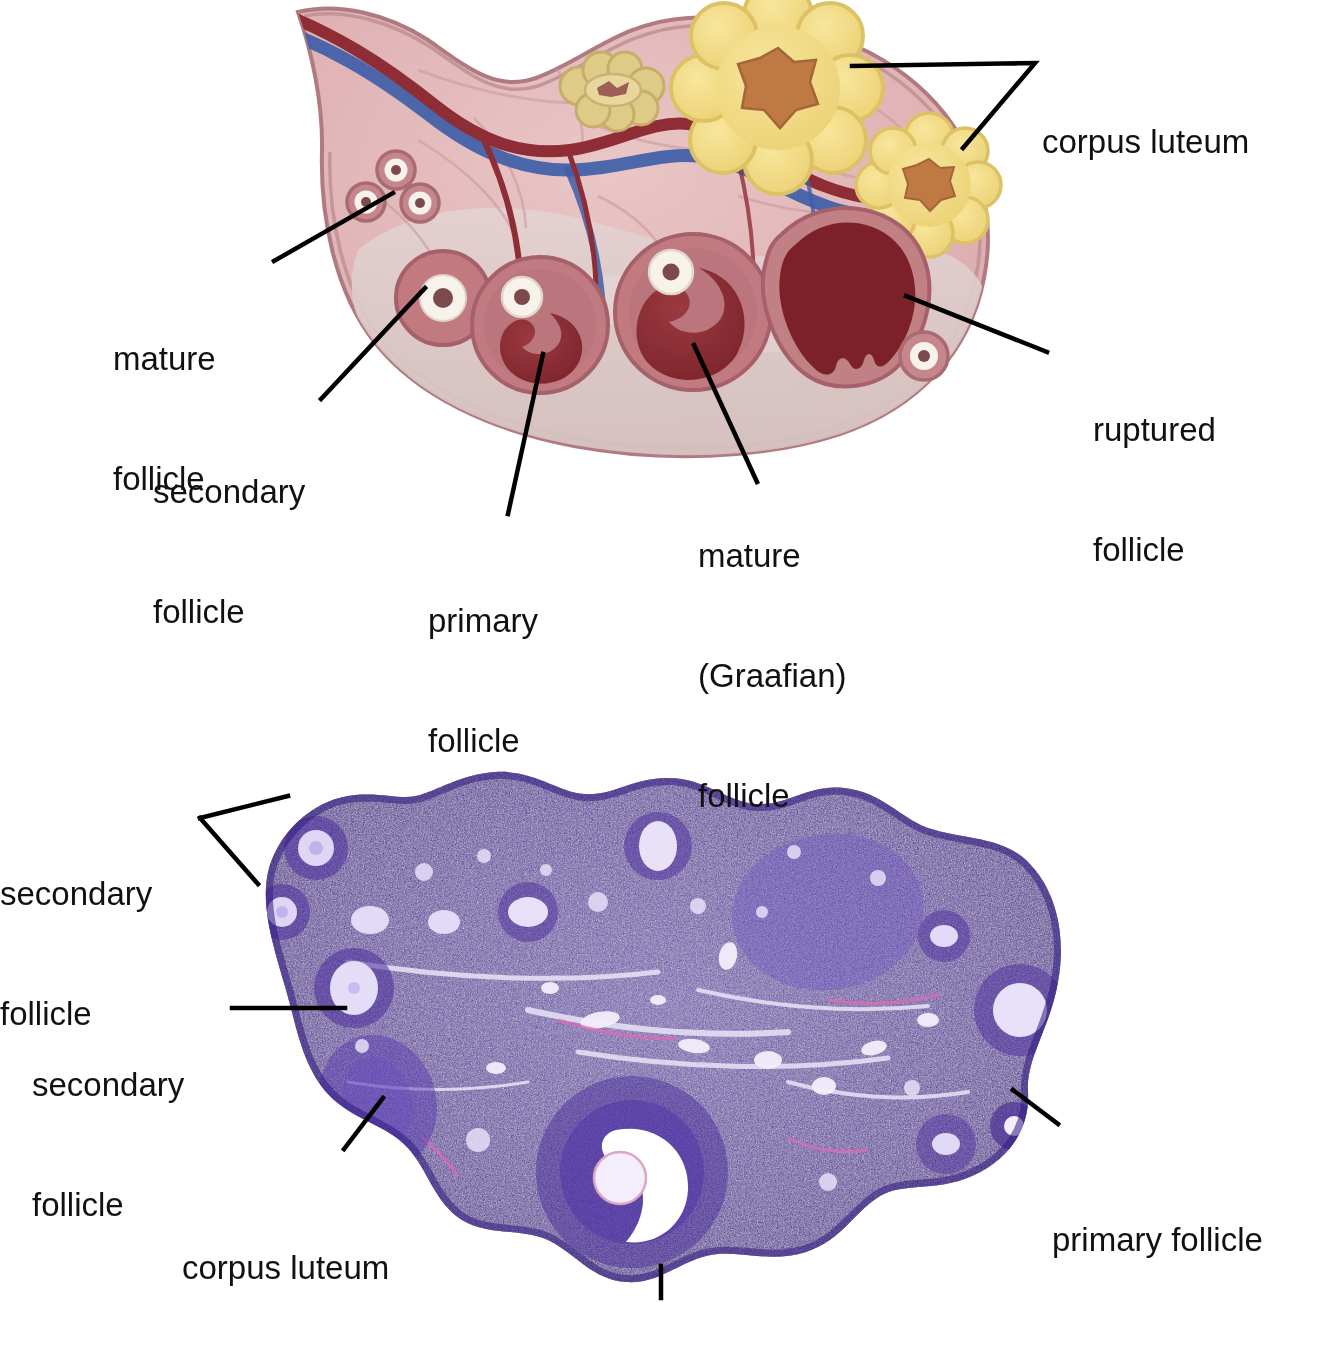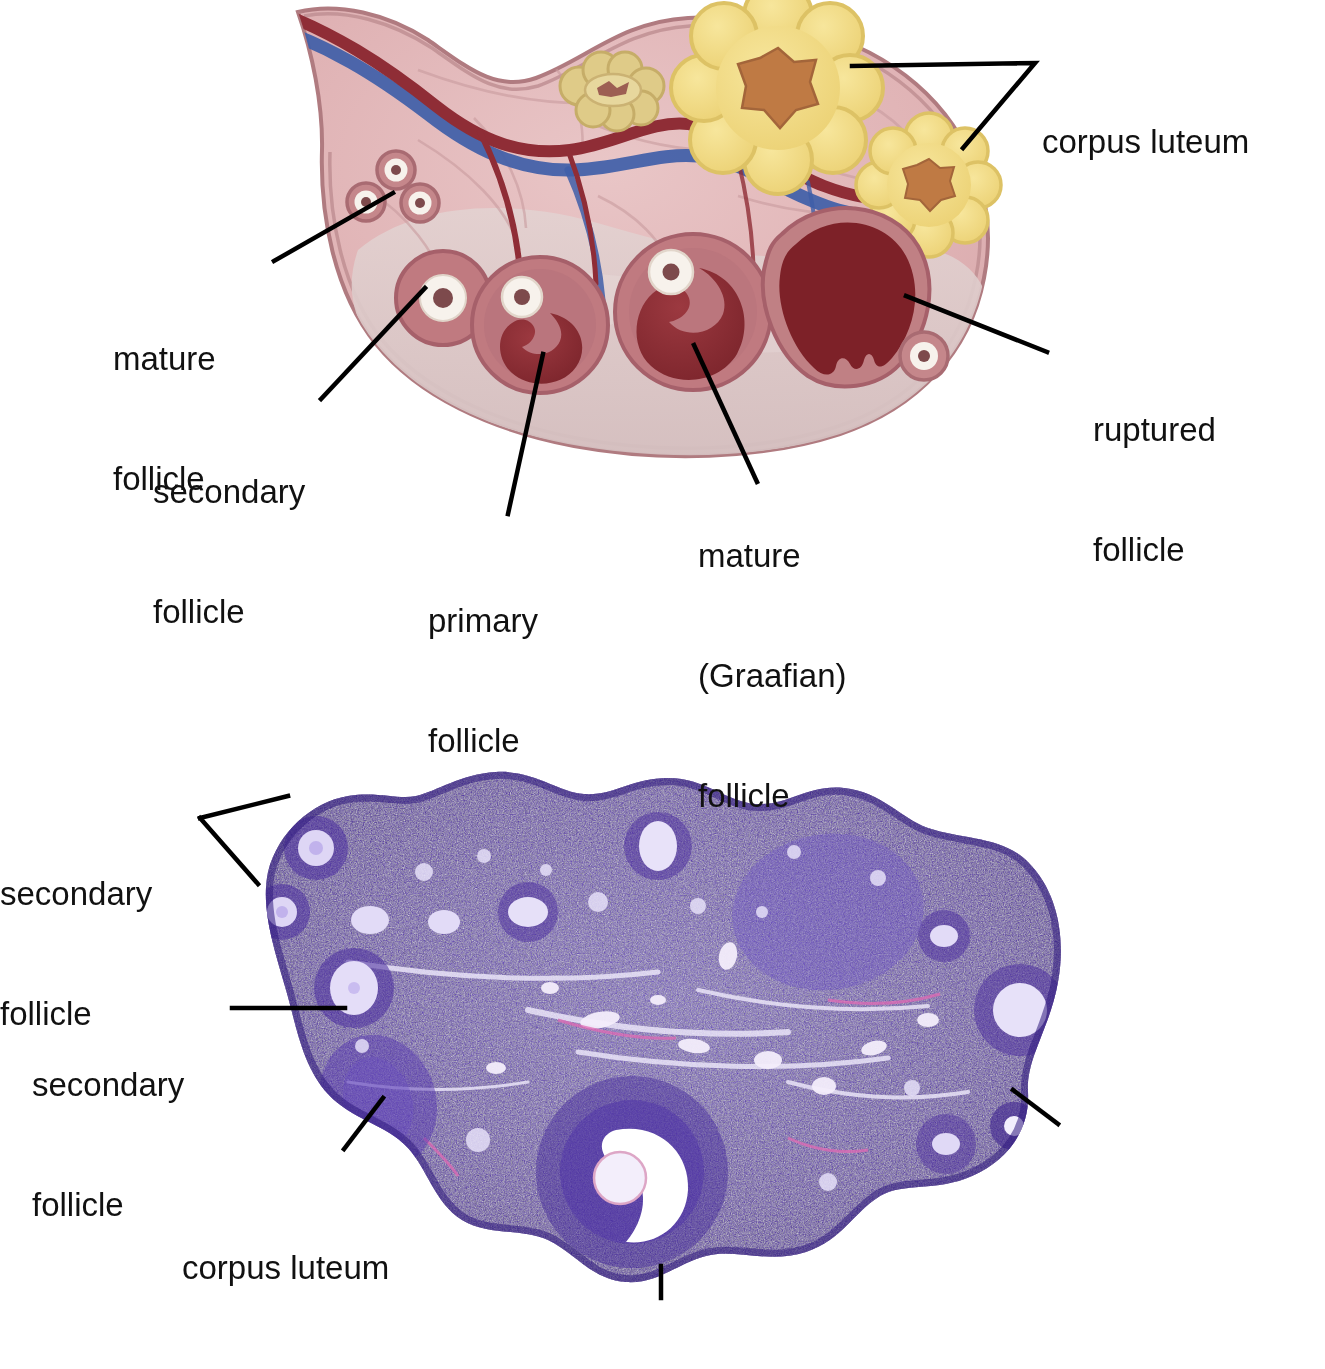--- a/index.html
+++ b/index.html
@@ -438,18 +438,21 @@
 
   <div class="lbl" style="left:32px;top:985px;">
     <div>secondary</div>
     <div>follicle</div>
   </div>
 
   <div class="lbl" style="left:182px;top:1168px;">
     <div>corpus luteum</div>
   </div>
 
+  <div class="lbl" style="left:1052px;top:1140px;">
+    <div>primary follicle</div>
+  </div>
 
   <div class="lbl c" style="left:511px;top:1317px;width:300px;">
     
   </div>
 
 </div>
 
 </body></html>

